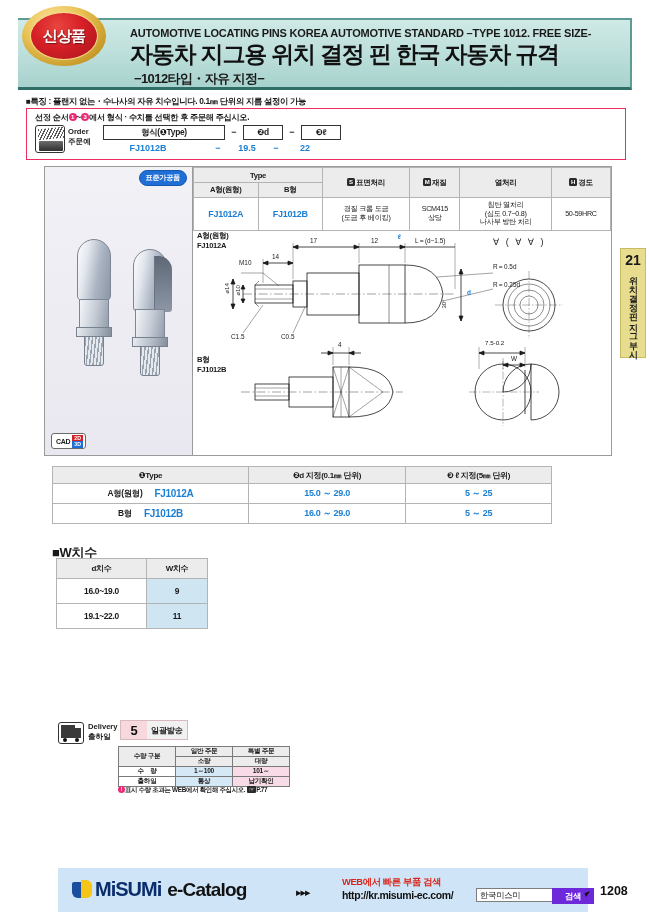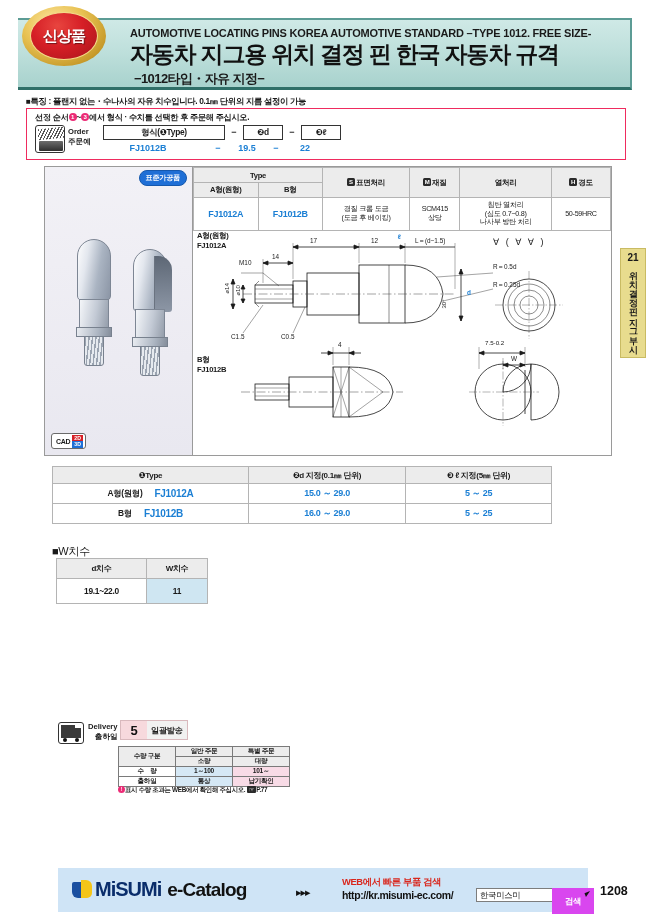--- a/index.html
+++ b/index.html
@@ -193,21 +193,21 @@
     position:absolute; font-size:7.6px; font-weight:bold; line-height:9.5px; letter-spacing:-0.3px;
   }
   .dwg svg { position:absolute; left:0; top:0; }
 
   
   .sidetab {
     position:absolute; right:4px; top:248px; width:26px; height:110px;
     background:#e8dc8e; border:1px solid #c9bb63;
     display:flex; flex-direction:column; align-items:center; padding-top:3px;
   }
-  .sidetab .n { font-size:10px; font-weight:bold; }
+  .sidetab .n { font-size:14px; font-weight:bold; }
   .sidetab .v {
     writing-mode:vertical-rl; font-size:9px; font-weight:bold;
     letter-spacing:0px; margin-top:2px; line-height:11px;
   }
 
   
   .rangetbl { position:absolute; left:52px; top:466px; width:500px; }
   .rangetbl table { border-collapse:collapse; width:100%; }
   .rangetbl th {
     background:#ececec; border:1px solid #b4b4b4;
@@ -215,21 +215,21 @@
   }
   .rangetbl td {
     border:1px solid #b4b4b4; height:20px; text-align:center;
     font-size:8.6px; font-weight:bold; letter-spacing:-0.3px;
   }
   .rangetbl td.rng { color:#1b7fd4; font-size:9px; }
   .rangetbl td.lbl { font-size:8.4px; color:#1a1a1a; }
   .cellsplit { display:flex; align-items:center; justify-content:center; gap:12px; }
 
   
-  .wtitle { position:absolute; left:52px; top:544px; font-size:11px; font-weight:normal; letter-spacing:-0.3px; }
+  .wtitle { position:absolute; left:52px; top:544px; font-size:13px; font-weight:bold; letter-spacing:-0.3px; }
   .wtbl { position:absolute; left:56px; top:558px; width:152px; }
   .wtbl table { border-collapse:collapse; width:100%; }
   .wtbl th {
     background:#ececec; border:1px solid #b4b4b4;
     font-size:8px; font-weight:bold; height:20px; letter-spacing:-0.3px;
   }
   .wtbl td {
     border:1px solid #b4b4b4; height:25px; text-align:center;
     font-size:8.4px; font-weight:bold; letter-spacing:-0.3px;
   }
@@ -237,21 +237,21 @@
 
   
   .deliv-icon {
     position:absolute; left:58px; top:722px; width:26px; height:22px;
     border:1.2px solid #333; border-radius:3px; background:#fff;
   }
   .deliv-icon .cab { position:absolute; right:2px; top:5px; width:8px; height:10px; background:#3a3a3a; }
   .deliv-icon .box { position:absolute; left:2px; top:2px; width:14px; height:13px; background:#3a3a3a; }
   .deliv-icon .wh { position:absolute; bottom:1px; width:4px; height:4px; border-radius:50%; background:#111; }
   .deliv-icon .wh.a { left:4px; } .deliv-icon .wh.b { right:4px; }
-  .deliv-txt { position:absolute; left:88px; top:722px; font-size:7.6px; font-weight:bold; line-height:10px;text-align:right; }
+  .deliv-txt { position:absolute; left:88px; top:722px; font-size:7.6px; font-weight:bold; line-height:10px; }
   .deliv-pill {
     position:absolute; left:120px; top:720px; height:20px;
     display:flex; align-items:stretch; border:1px solid #d9b9bd;
   }
   .deliv-days {
     background:#f7d9dd; color:#111; font-size:13px; font-weight:bold;
     width:26px; display:flex; align-items:center; justify-content:center;
   }
   .deliv-mode {
     background:#f1f1f1; font-size:8.2px; font-weight:bold;
@@ -292,22 +292,22 @@
   .fl-cat { font-size:19px; font-weight:bold; color:#111; letter-spacing:-0.8px; margin-left:6px; }
   .fl-arrows { position:absolute; left:238px; top:18px; color:#111; font-size:11px; letter-spacing:-1px; }
   .fl-web { position:absolute; left:284px; top:8px; font-size:9.4px; font-weight:bold; color:#d9261c; letter-spacing:-0.4px; }
   .fl-url { position:absolute; left:284px; top:21px; font-size:10.5px; font-weight:bold; color:#111; letter-spacing:-0.4px; }
   .fl-search {
     position:absolute; left:418px; top:20px; width:96px; height:14px;
     background:#fff; border:1px solid #7d7d7d; font-size:8.4px;
     display:flex; align-items:center; padding-left:3px; letter-spacing:-0.3px;
   }
   .fl-btn {
-    position:absolute; left:494px; top:20px; width:42px; height:26px;
-    background:#d946ef; color:#fff; font-size:8.4px; font-weight:bold;
+    position:absolute; left:494px; top:20px; width:42px; height:16px;
+    background:#6d28d9; color:#fff; font-size:8.4px; font-weight:bold;
     display:flex; align-items:center; justify-content:center; letter-spacing:-0.3px;
   }
   .fl-cursor {
     position:absolute; left:527px; top:24px; width:0; height:0;
     border-left:6px solid #111; border-bottom:4px solid transparent;
     transform:rotate(-22deg);
   }
   .pageno {
     position:absolute; left:600px; top:884px;
     font-size:12.5px; font-weight:bold; color:#111;
@@ -588,20 +588,24 @@
 
 <div class="wtitle">■W치수</div>
 <div class="wtbl">
   <table>
     <tbody>
         <tr>
       <th>d치수</th>
       <th>W치수</th>
     </tr>
     <tr>
+      <td>16.0~19.0</td>
+      <td class="w">9</td>
+    </tr>
+    <tr>
       <td>19.1~22.0</td>
       <td class="w">11</td>
     </tr>
   </tbody>
     </table>
 </div>
 
 <div class="deliv-icon">
   <div class="box"></div>
   <div class="cab"></div>

